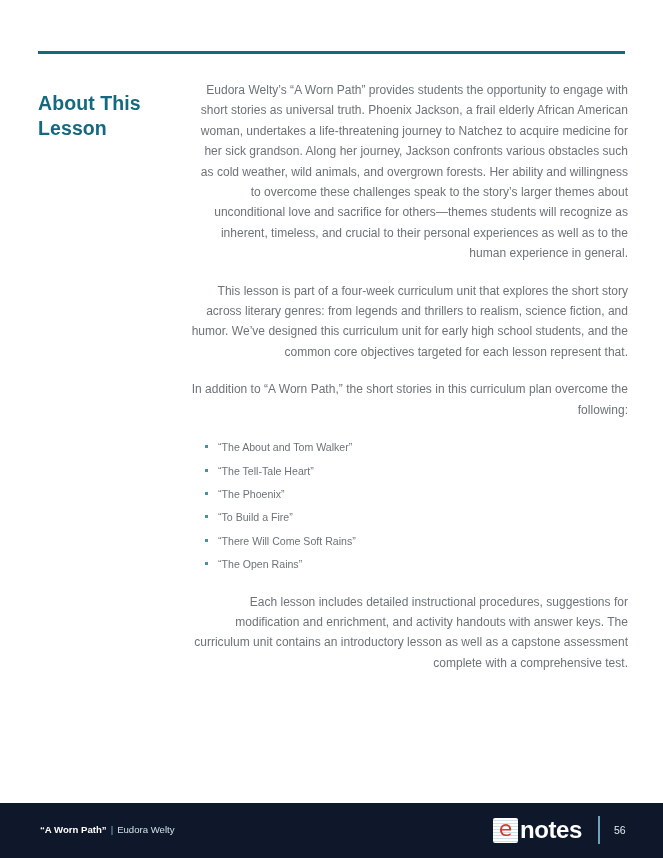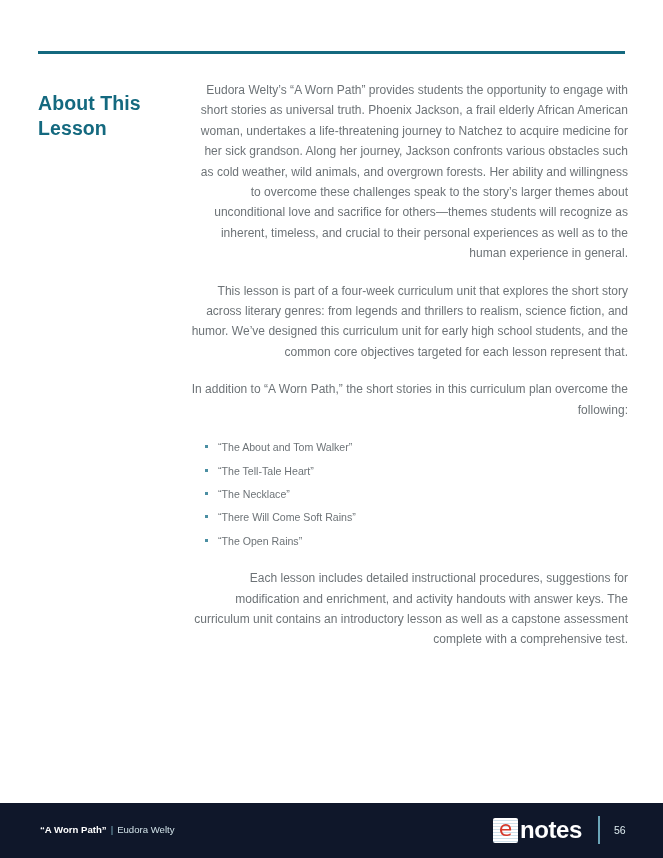--- a/index.html
+++ b/index.html
@@ -207,21 +207,25 @@
         <li>
           <span class="bullet"></span>
           <span>“The About and Tom Walker”</span>
         </li>
         <li>
           <span class="bullet"></span>
           <span>“The Tell-Tale Heart”</span>
         </li>
         <li>
           <span class="bullet"></span>
-          <span>“The Necklace”</span>
+          <span>“The Phoenix”</span>
+        </li>
+        <li>
+          <span class="bullet"></span>
+          <span>“To Build a Fire”</span>
         </li>
         <li>
           <span class="bullet"></span>
           <span>“There Will Come Soft Rains”</span>
         </li>
         <li>
           <span class="bullet"></span>
           <span>“The Open Rains”</span>
         </li>
       </ul>

